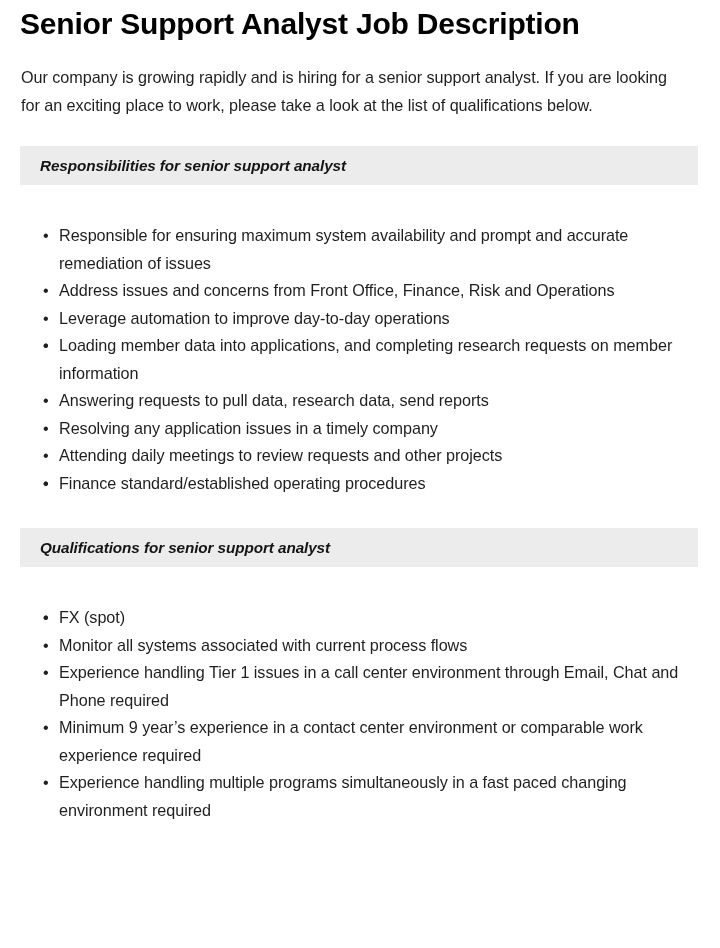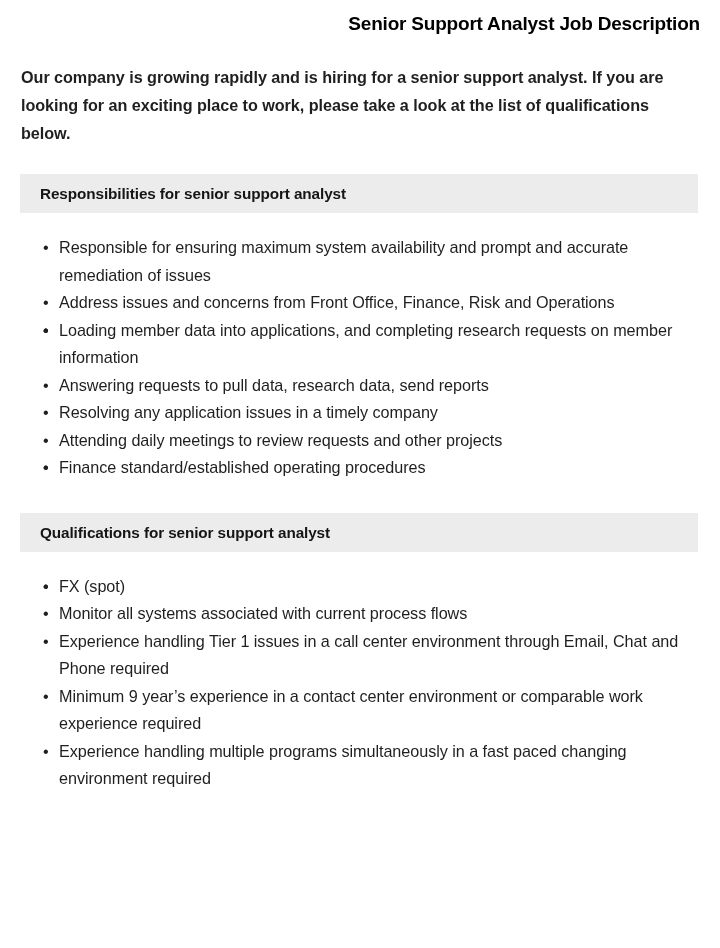--- a/index.html
+++ b/index.html
@@ -15,52 +15,52 @@
     overflow: hidden;
   }
 
   .doc {
     width: 720px;
     box-sizing: border-box;
     padding: 0;
   }
 
   .doc-title {
-    font-size: 19px;
+    font-size: 30px;
     font-weight: bold;
-    text-align: right;
+    text-align: left;
     letter-spacing: -0.2px;
     color: #000000;
     margin: 0;
     padding: 6px 20px 0 20px;
     line-height: 36px;
   }
 
   .intro {
     font-size: 16.2px;
     line-height: 28px;
     color: #1f1f1f;
     margin: 0;
     padding: 21px 30px 0 21px;
     letter-spacing: -0.05px;
-    font-weight: bold;
   }
 
   .section {
     margin-top: 27px;
   }
   .section.second {
     margin-top: 31px;
   }
 
   .section-header {
     background: #ececec;
-    margin: 0 22px 0 20px;
+    margin: 0 22px 16px 20px;
     padding: 12px 0 12px 20px;
     box-sizing: border-box;
+    font-style: italic;
   }
   .section-header-label {
     font-size: 15.3px;
     font-weight: bold;
     color: #151515;
     line-height: 15px;
     letter-spacing: -0.1px;
     display: block;
   }
 
@@ -99,21 +99,21 @@
 
   <p class="intro">Our company is growing rapidly and is hiring for a senior support analyst. If you are looking for an exciting place to work, please take a look at the list of qualifications below.</p>
 
   <div class="section">
     <div class="section-header">
       <span class="section-header-label">Responsibilities for senior support analyst</span>
     </div>
     <ul class="bullets">
       <li><span class="bullet-dot">•</span><span>Responsible for ensuring maximum system availability and prompt and accurate remediation of issues</span></li>
       <li><span class="bullet-dot">•</span><span>Address issues and concerns from Front Office, Finance, Risk and Operations</span></li>
-      <li><span class="bullet-dot">•</span></li>
+      <li><span class="bullet-dot">•</span><span>Leverage automation to improve day-to-day operations</span></li>
       <li><span class="bullet-dot">•</span></li>
       <li><span class="bullet-dot">•</span><span>Loading member data into applications, and completing research requests on member information</span></li>
       <li><span class="bullet-dot">•</span><span>Answering requests to pull data, research data, send reports</span></li>
       <li><span class="bullet-dot">•</span><span>Resolving any application issues in a timely company</span></li>
       <li><span class="bullet-dot">•</span><span>Attending daily meetings to review requests and other projects</span></li>
       <li><span class="bullet-dot">•</span></li>
       <li><span class="bullet-dot">•</span><span>Finance standard/established operating procedures</span></li>
     </ul>
   </div>
 

